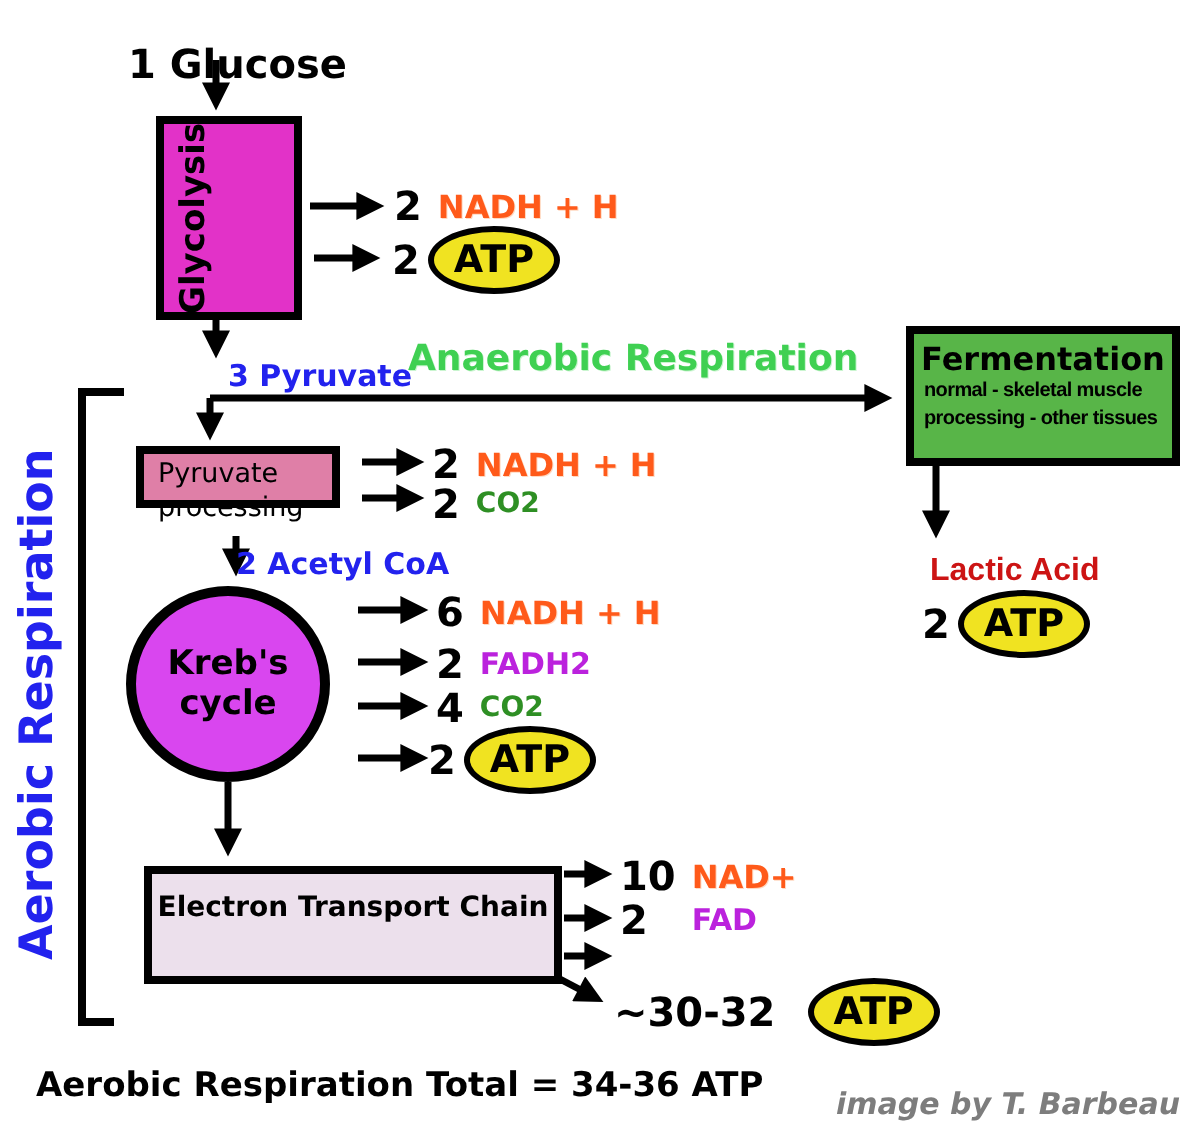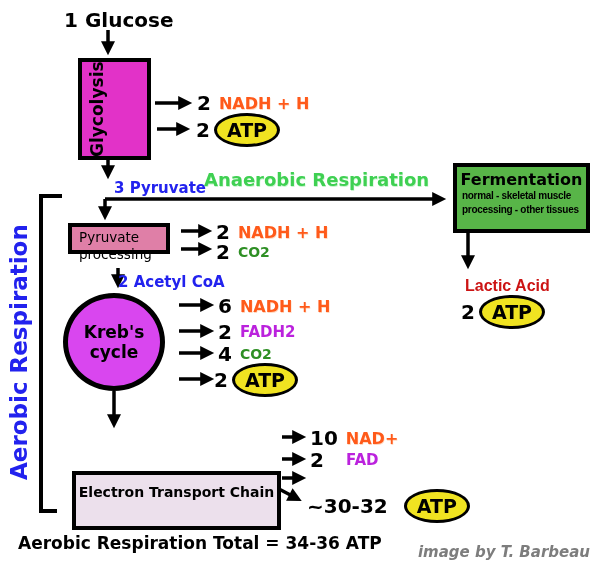--- a/index.html
+++ b/index.html
@@ -15,27 +15,27 @@
                 writing-mode:vertical-rl; transform:rotate(180deg);
                 font-weight:bold; font-size:17px; color:#000; }
   .pp-box { left:68px; top:223px; width:102px; height:31px; background:#df7fa7;
             padding:2px 0 0 7px; font-weight:normal; font-size:13.5px; line-height:1.25; color:#000; }
   .krebs-circle { position:absolute; left:63px; top:293px; width:102px; height:98px;
                   background:#d946ef; border:5px solid #000; border-radius:50%; box-sizing:border-box;
                   display:flex; align-items:center; justify-content:center; text-align:center;
                   font-weight:bold; font-size:17px; line-height:1.2; color:#000; }
   .krebs-circle span { width:70px; }
   .etc-box { left:72px; top:433px; width:209px; height:59px; background:#ece0ec;
-             text-align:center; padding-top:9px; font-weight:bold; font-size:14px; color:#000; white-space:nowrap;margin-top:38px; }
+             text-align:center; padding-top:9px; font-weight:bold; font-size:14px; color:#000; white-space:nowrap; }
   .ferm-box { left:453px; top:163px; width:137px; height:70px; background:#58b548; color:#000; }
   .ferm-title { text-align:center; font-weight:bold; font-size:16px; margin-top:3px; }
   .ferm-note { font-family:"Liberation Sans", sans-serif; font-weight:bold; font-size:10px;
                letter-spacing:-0.3px; padding-left:5px; line-height:1.35; white-space:nowrap; }
 
-  .title-text { left:64px; top:8px; font-weight:bold; font-size:20px; color:#000; }
+  .title-text { left:64px; top:20px; font-weight:bold; font-size:20px; color:#000; }
   .blue-label { color:#2222ee; font-weight:bold; font-size:15px; }
   .anaerobic { left:204px; top:169px; color:#3fd052; font-weight:bold; font-size:18px;
                text-shadow:0.5px 0.5px 0 #c9f5cf; }
   .aerobic { left:2px; top:196px; width:34px; height:312px; display:flex; align-items:center; justify-content:center;
              writing-mode:vertical-rl; transform:rotate(180deg);
              color:#2222ee; font-weight:bold; font-size:23px; white-space:nowrap; }
 
   .row { position:absolute; display:flex; align-items:center; gap:8px; }
   .qty { font-weight:bold; font-size:20px; color:#000; white-space:nowrap; }
   .lbl { font-weight:bold; font-size:16px; white-space:nowrap; }

